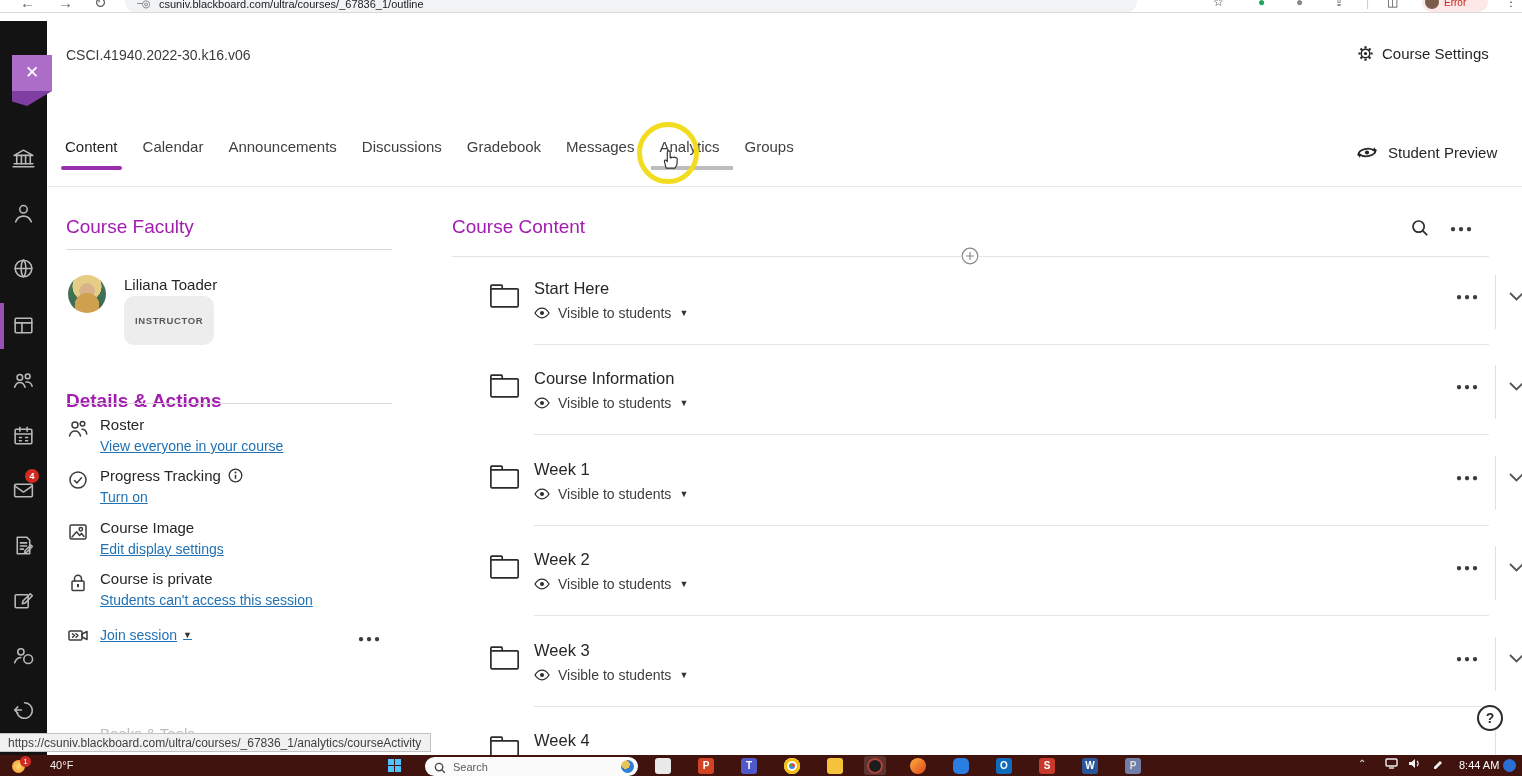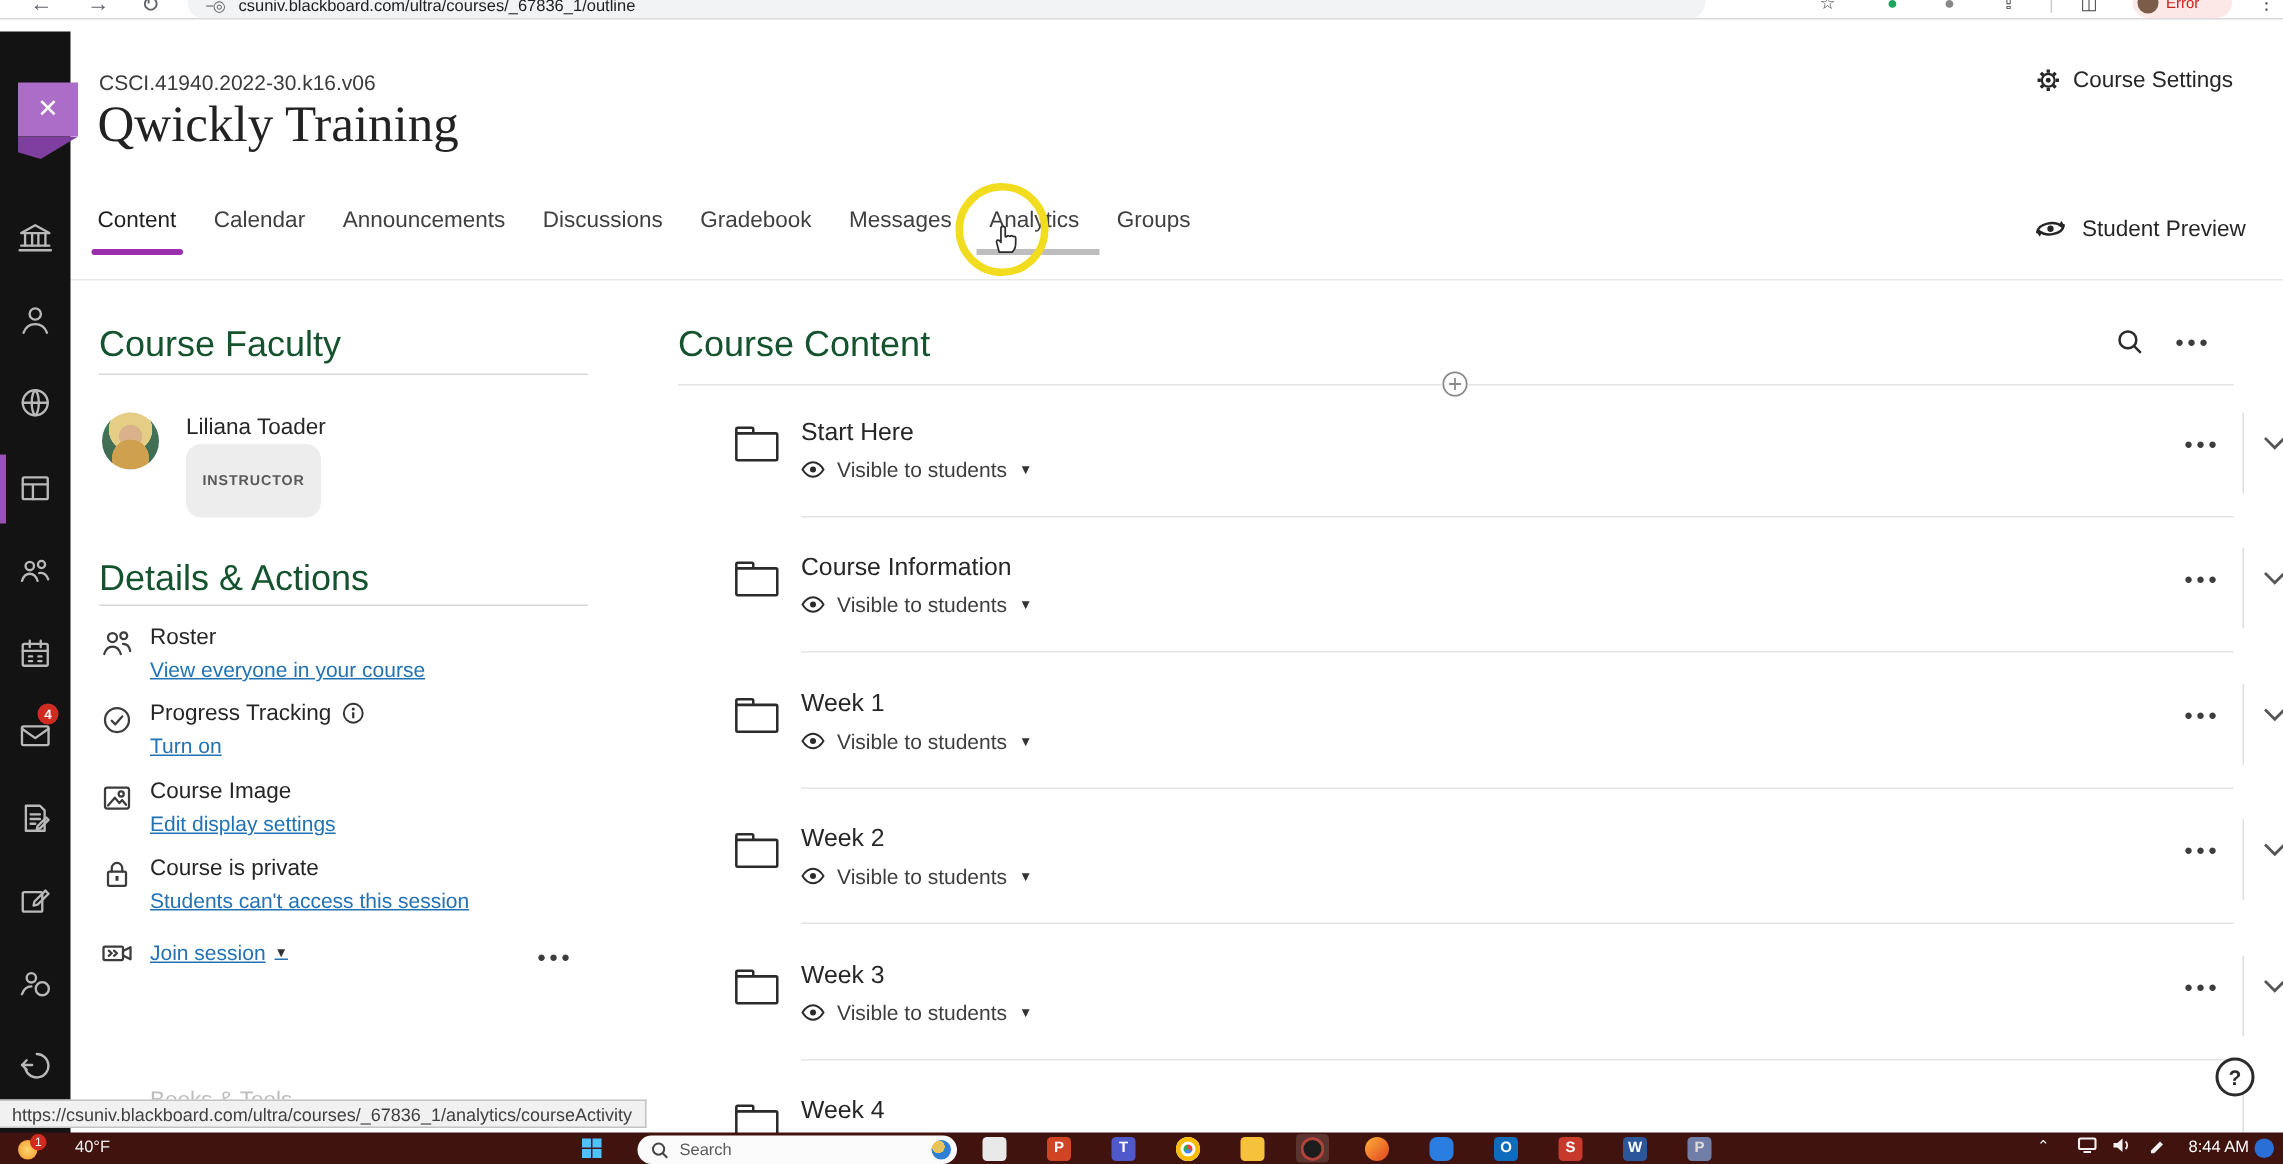--- a/index.html
+++ b/index.html
@@ -34,21 +34,21 @@
 
   .tab-bar { position:absolute; left:18px; top:125px; display:flex; gap:25px; }
   .tab { position:relative; font-size:15px; color:#3f3f3f; padding-bottom:23px; cursor:pointer; }
   .tab.active { color:#1f1f1f; }
   .tab.active::after { content:""; position:absolute; left:-4px; right:-4px; bottom:8px; height:4px; background:#9c2fae; border-radius:2px; }
   .tab.hovered::after { content:""; position:absolute; left:-8px; right:-14px; bottom:8px; height:4px; background:#bdbdbd; }
   .hdr-rule { position:absolute; left:0; top:173px; width:1475px; height:1px; background:#e8e8e8; }
   .stu-prev { position:absolute; left:1308px; top:131px; display:flex; align-items:center; gap:9px; font-size:15px; color:#262626; cursor:pointer; }
 
   
-  .h2 { position:absolute; font-size:24px; font-weight:500; color:#14532d; }
+  .h2 { position:absolute; font-size:19px; font-weight:500; color:#a21caf; }
   .rule { position:absolute; height:1px; background:#d8d8d8; }
   .avatar { position:absolute; left:21px; top:262px; width:38px; height:38px; border-radius:50%;
             background:radial-gradient(circle at 50% 80%, #cfa14f 0 34%, transparent 35%),
                        radial-gradient(circle at 50% 42%, #d9b28c 0 26%, transparent 27%),
                        radial-gradient(circle at 50% 30%, #e6cd86 0 44%, transparent 45%),
                        linear-gradient(#48765b,#3c6a50); }
   .fac-name { position:absolute; left:77px; top:263px; font-size:15px; color:#262626; }
   .fac-role { position:absolute; left:77px; top:283px; background:#ededed; border-radius:10px; padding:19px 11px; font-size:9.5px; font-weight:bold; letter-spacing:.6px; color:#595959; }
 
   .dtl-item { position:absolute; left:19px; width:330px; }
@@ -208,21 +208,20 @@
       <svg viewBox="0 0 24 24">
           <path d="M13 4.5a7.5 7.5 0 1 1-7.2 9.8"></path>
           <path d="M3.5 11.5h6.5M3.5 11.5l3-3M3.5 11.5l3 3"></path>
         </svg>
     </div>
   </div>
 
   <div class="panel">
 
     <div class="crs-id">CSCI.41940.2022-30.k16.v06</div>
-    <div class="crs-title">Qwickly Training</div>
 
     <div class="crs-settings">
       <svg viewBox="0 0 20 20">
           <g stroke="#262626" fill="none">
             <circle cx="10" cy="10" r="5" stroke-width="1.7"></circle>
             <circle cx="10" cy="10" r="1.9" fill="#262626" stroke="none"></circle>
             <path stroke-width="2.6" d="M10 1.6v2.6M10 15.8v2.6M1.6 10h2.6M15.8 10h2.6M4.2 4.2l1.9 1.9M13.9 13.9l1.9 1.9M15.8 4.2l-1.9 1.9M6.1 13.9l-1.9 1.9"></path>
           </g>
         </svg>
       <span>Course Settings</span>
@@ -253,21 +252,21 @@
       <span>Student Preview</span>
     </div>
 
     <div class="h2" style="left:19px; top:203px;">Course Faculty</div>
     <div class="rule" style="left:19px; top:236px; width:326px;"></div>
 
     <div class="avatar"></div>
     <div class="fac-name">Liliana Toader</div>
     <div class="fac-role">INSTRUCTOR</div>
 
-    <div class="h2" style="left:19px; top:359px;">Details &amp; Actions</div>
+    <div class="h2" style="left:19px; top:377px;font-weight:bold;">Details &amp; Actions</div>
     <div class="rule" style="left:19px; top:390px; width:326px;"></div>
 
     <div class="dtl-item" style="top:403px;">
       <span class="ic"><svg viewBox="0 0 24 24">
             <circle cx="9" cy="8" r="3"></circle>
             <path d="M3.5 19c1-3.5 3.2-5 5.5-5s4.5 1.5 5.5 5"></path>
             <circle cx="16.5" cy="6.8" r="2.3"></circle>
             <path d="M16 12.3c2.4 0 4.3 1.8 4.8 4.7"></path>
           </svg></span>
       <div class="dtl-title">Roster</div>

